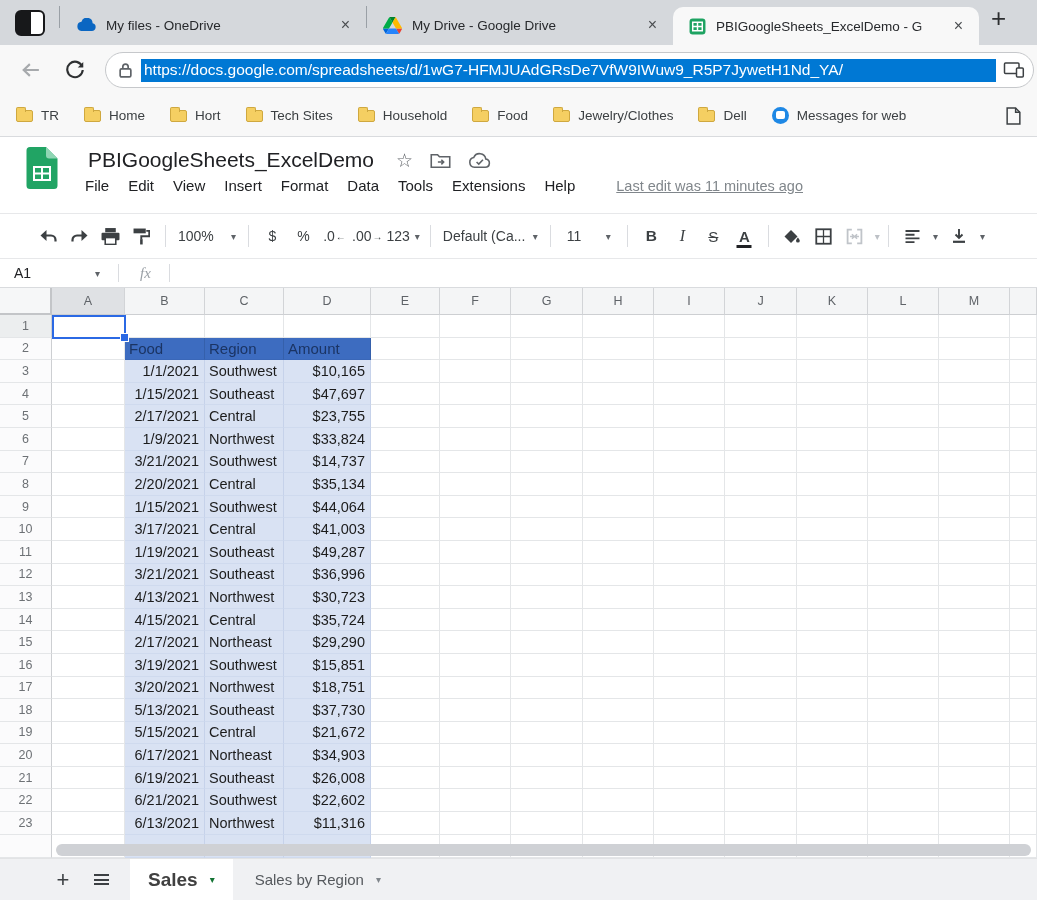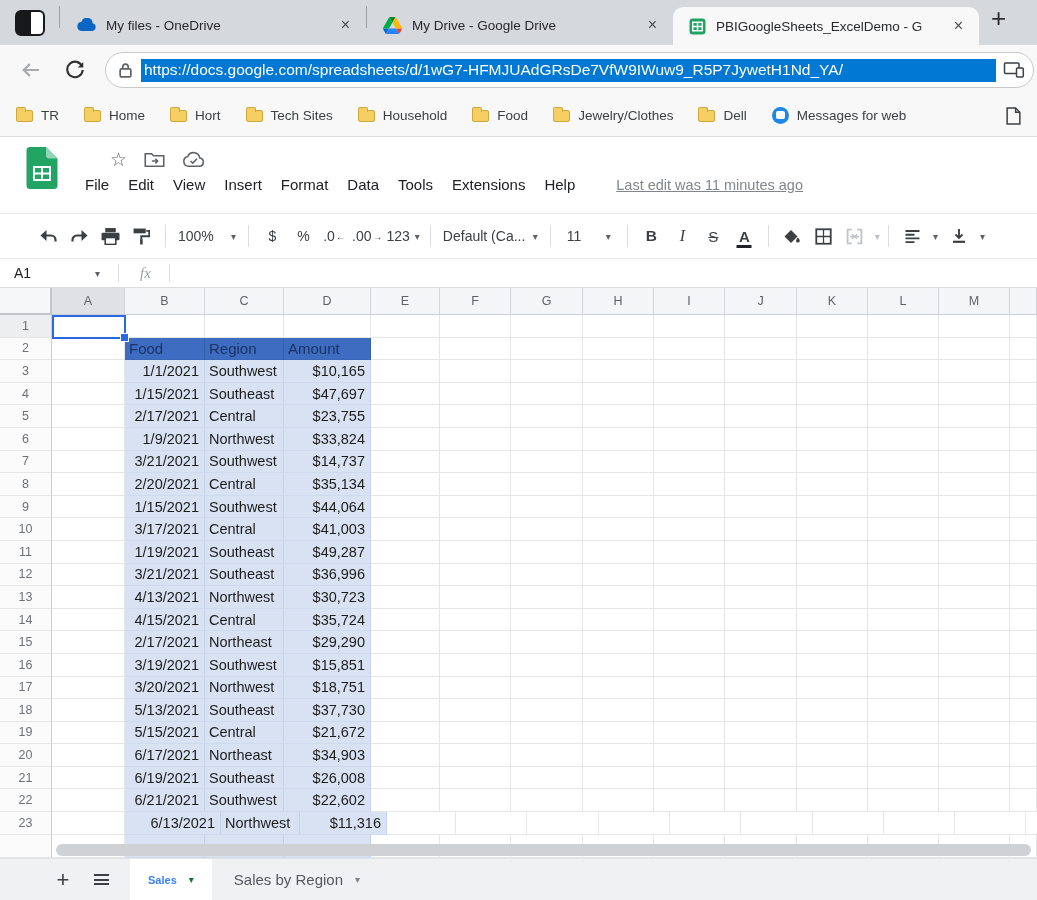--- a/index.html
+++ b/index.html
@@ -94,21 +94,21 @@
   .sel-overlay::after{content:"";position:absolute;right:-5px;bottom:-5px;width:7px;height:7px;background:#2b69e4;border:1.5px solid #fff;}
   .hscroll{position:absolute;left:56px;right:6px;bottom:2px;height:12px;background:#cfd1d5;border-radius:7px;}
 
   
   .sheetbar{height:42px;background:#f0f1f3;display:flex;align-items:center;border-top:1px solid #e2e3e5;}
   .sb-btn{display:flex;align-items:center;justify-content:center;width:30px;height:30px;color:#3c4043;}
   .sb-plus{font-size:22px;font-weight:300;margin-left:48px;}
   .allsheets{width:15px;height:11px;border-top:2px solid #3c4043;border-bottom:2px solid #3c4043;position:relative;}
   .allsheets::before{content:"";position:absolute;left:0;right:0;top:2.5px;height:2px;background:#3c4043;}
   .sales-tab{height:42px;background:#fff;display:flex;align-items:center;padding:0 18px;margin-left:14px;}
-  .sales-tab .lbl{color:#3b82f6;font-size:11px;font-weight:700;}
+  .sales-tab .lbl{color:#404040;font-size:19px;font-weight:700;}
   .sales-tab .caret{color:#137333;margin-left:12px;}
   .sbr-tab{display:flex;align-items:center;margin-left:22px;}
   .sbr-tab .lbl{color:#55595d;font-size:15px;}
   .sbr-tab .caret{margin-left:12px;color:#80868b;}
   svg{display:block;}
 </style>
 </head>
 <body>
 
 <div class="tabstrip">
@@ -233,20 +233,21 @@
     <svg width="32" height="44" viewBox="0 0 32 42">
         <path d="M20 0H4A3.5 3.5 0 0 0 .5 3.5v35A3.5 3.5 0 0 0 4 42h24a3.5 3.5 0 0 0 3.5-3.5V11.5z" fill="#21a464"></path>
         <path d="M20 0v8.5a3 3 0 0 0 3 3h8.5z" fill="#8fd6b4"></path>
         <g stroke="#fff" stroke-width="2" fill="none">
           <rect x="8" y="20" width="16" height="13"></rect>
           <path d="M8 26.5h16M16 20v13"></path>
         </g>
       </svg>
   </span>
   <div class="title-row">
+    <span class="doc-title">PBIGoogleSheets_ExcelDemo</span>
     <span class="star">☆</span>
     <span class="hd-ic">
       <svg width="21" height="17" viewBox="0 0 20 16">
           <path d="M1.2 2.5h6l1.8 2h9.8v10H1.2z" fill="none" stroke="#5f6368" stroke-width="1.5"></path>
           <path d="M7.5 9.5h5.5M10.8 7.3l2.2 2.2-2.2 2.2" fill="none" stroke="#5f6368" stroke-width="1.5"></path>
         </svg>
     </span>
     <span class="hd-ic">
       <svg width="23" height="17" viewBox="0 0 22 16">
           <path d="M6.2 14.5h10.2a4 4 0 0 0 .6-7.96A6 6 0 0 0 5.5 5.2a4.7 4.7 0 0 0 .7 9.3z" fill="none" stroke="#5f6368" stroke-width="1.5"></path>
@@ -766,21 +767,21 @@
         <div class="cell" style="width: 71px;"></div>
         <div class="cell" style="width: 72px;"></div>
         <div class="cell" style="width: 71px;"></div>
         <div class="cell" style="width: 71px;"></div>
         <div class="cell" style="width: 71px;"></div>
         <div class="cell" style="width: 27px;"></div>
       </div>
       <div class="grow">
         <div class="rowhead">23</div>
         <div class="cell" style="width: 73px;"></div>
-        <div class="cell tbody num" style="width: 96px; text-align: right;">6/13/2021</div>
+        <div class="cell tbody num" style="width: 80px; text-align: right;">6/13/2021</div>
         <div class="cell tbody" style="width: 79px;">Northwest</div>
         <div class="cell tbody num" style="width: 87px; text-align: center;">$11,316</div>
         <div class="cell" style="width: 69px;"></div>
         <div class="cell" style="width: 71px;"></div>
         <div class="cell" style="width: 72px;"></div>
         <div class="cell" style="width: 71px;"></div>
         <div class="cell" style="width: 71px;"></div>
         <div class="cell" style="width: 72px;"></div>
         <div class="cell" style="width: 71px;"></div>
         <div class="cell" style="width: 71px;"></div>

